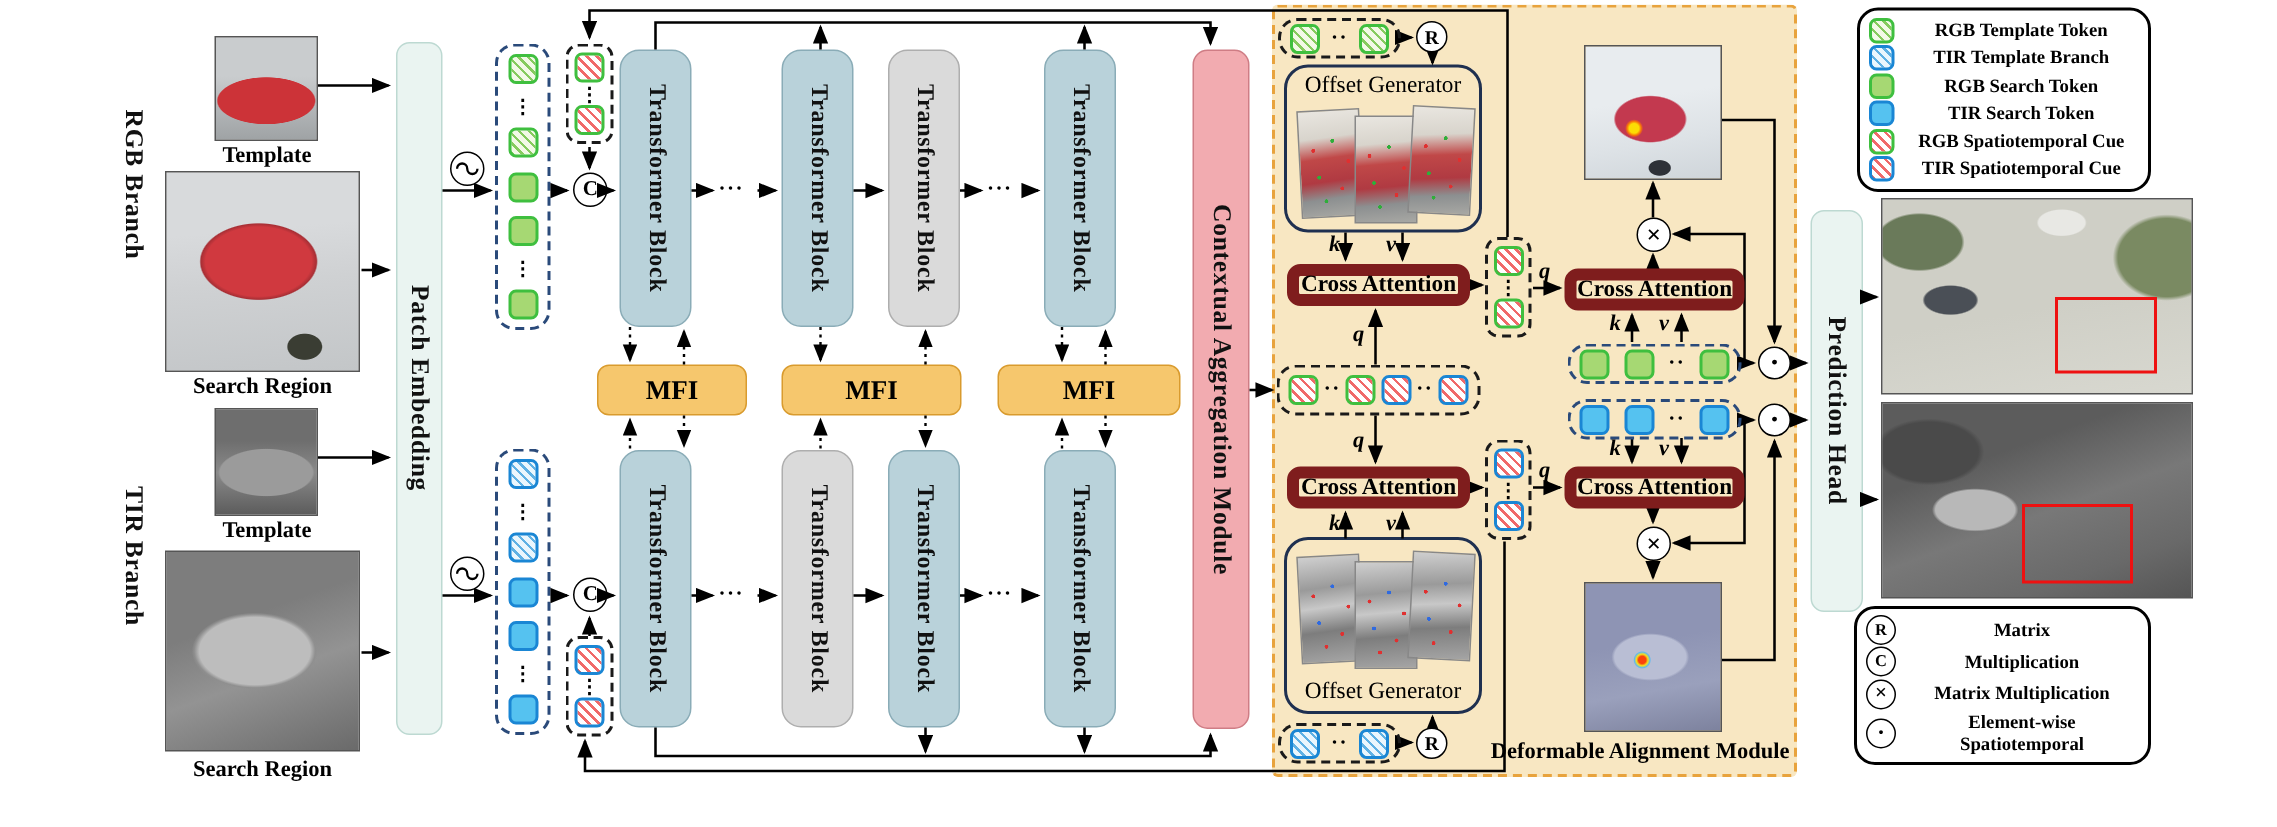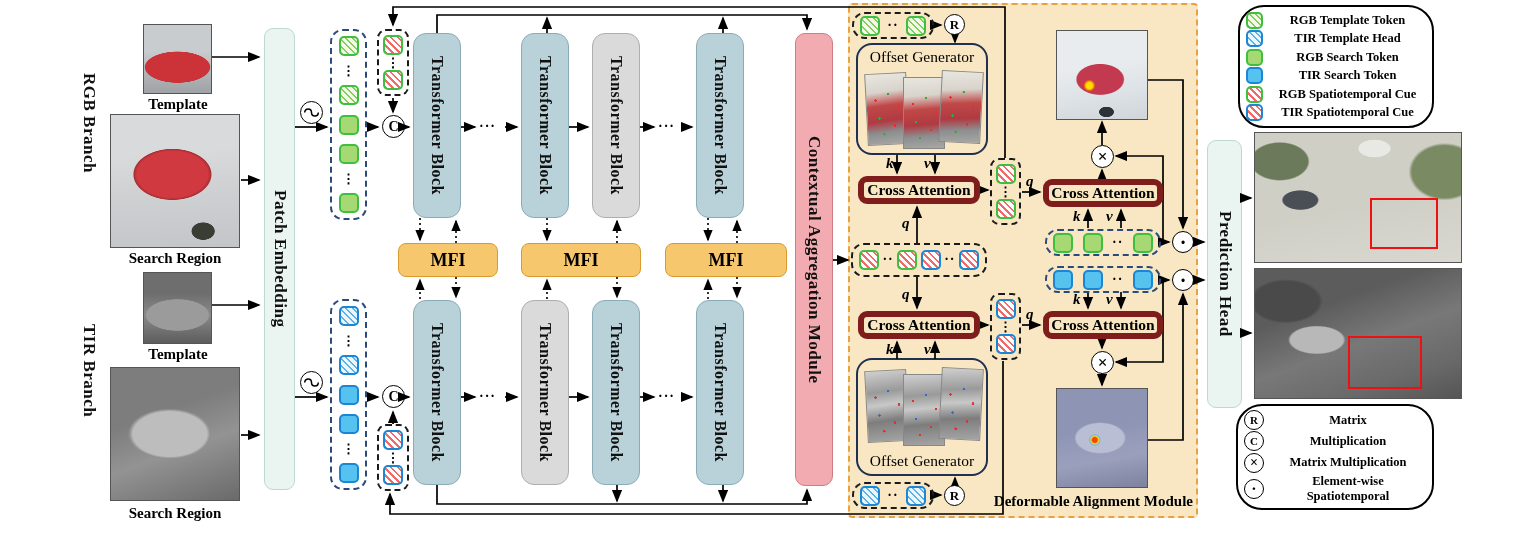--- a/index.html
+++ b/index.html
@@ -6,41 +6,41 @@
   #canvas{position:relative;width:1518px;height:551px;background:#fff;overflow:hidden;
           font-family:"Liberation Serif",serif;}
   .abs{position:absolute;box-sizing:border-box}
   .vtext{writing-mode:vertical-rl;font-weight:bold;color:#111;display:flex;align-items:center;justify-content:center;text-align:center;letter-spacing:.5px}
   .lightbar{background:var(--lightbar,#eaf4f1);border:1.5px solid var(--lightbar-border,#bdd9d2);border-radius:9px}
   .tblock{background:var(--block-blue,#b9d2da);border:1.5px solid #8aacb7;border-radius:13px}
   .tblock.gray{background:var(--block-gray,#dadada);border-color:#aeaeae}
   .mfi{background:var(--mfi-orange,#f6c76d);border:1.5px solid #d99b2e;border-radius:8px;display:flex;align-items:center;justify-content:center;font-weight:bold;font-size:18px}
   .cam{background:var(--cam-pink,#f2abb0);border:1.5px solid #cf7d85;border-radius:10px}
   .beige{background:var(--module-beige,#f8e7c2);border:2px dashed var(--module-orange,#e8a33d);border-radius:4px}
-  .cabox{border:6px solid #7f1d1d;border-radius:9px;display:flex;align-items:center;justify-content:center;font-weight:bold;font-size:15.5px;background:transparent}
+  .cabox{border:8px solid #7f1d1d;border-radius:9px;display:flex;align-items:center;justify-content:center;font-weight:bold;font-size:15.5px;background:transparent}
   .ogbox{border:2.5px solid #1f3050;border-radius:16px}
   .og-title{position:absolute;left:0;width:100%;text-align:center;font-weight:normal;font-size:15.5px}
   .circle{border:1.7px solid #000;border-radius:50%;background:#fff;display:flex;align-items:center;justify-content:center;font-weight:bold}
   .token{width:20px;height:20px;border-radius:5px;box-sizing:border-box;flex:0 0 auto}
   .tk-g  {background:var(--token-green,#a6d873);border:2px solid var(--token-green-border,#3fbf3f)}
   .tk-gh {background:#f2f9e6 repeating-linear-gradient(45deg,#86cb5e 0 1.6px,transparent 1.6px 4.6px);border:2px solid var(--token-green-border,#3fbf3f)}
   .tk-b  {background:var(--token-blue,#55c2f0);border:2px solid var(--token-blue-border,#1a86d4)}
   .tk-bh {background:#eaf6fd repeating-linear-gradient(45deg,#5fb1e4 0 1.6px,transparent 1.6px 4.6px);border:2px solid var(--token-blue-border,#1a86d4)}
   .tk-cg {background:#fff repeating-linear-gradient(45deg,var(--cue-red,#f06a6a) 0 1.8px,transparent 1.8px 4.8px);border:2px solid var(--token-green-border,#3fbf3f)}
   .tk-cb {background:#fff repeating-linear-gradient(45deg,var(--cue-red,#f06a6a) 0 1.8px,transparent 1.8px 4.8px);border:2px solid var(--token-blue-border,#1a86d4)}
   .tokcol{border:2px dashed #2a4a7a;border-radius:13px;display:flex;flex-direction:column;align-items:center;justify-content:space-between;padding:5px 0}
   .cuecol{border:2px dashed #1a1a1a;border-radius:9px;display:flex;flex-direction:column;align-items:center;justify-content:space-between;padding:4px 0}
   .tokrow{border:2px dashed #2a4a7a;border-radius:13px;display:flex;flex-direction:row;align-items:center;justify-content:space-between;padding:0 6px}
   .tokrow.dark{border-color:#1a1a1a}
   .vdots{font-weight:bold;font-size:13px;line-height:10px}
   .hdots{font-weight:bold;font-size:14px;letter-spacing:1px}
   .imgph{border:1px solid #555}
   .kqv{position:absolute;font-style:italic;font-weight:bold;font-size:15px;font-family:"Liberation Serif",serif}
   .caption{position:absolute;font-weight:bold;font-size:15px;text-align:center}
-  .legend{border:2.5px solid #000;border-radius:26px;background:#fff;display:flex;flex-direction:column;justify-content:space-evenly;padding:3px 6px}
+  .legend{border:2.5px solid #000;border-radius:14px;background:#fff;display:flex;flex-direction:column;justify-content:space-evenly;padding:3px 6px}
   .lrow{display:flex;align-items:center;gap:6px}
   .lrow .llabel{flex:1;text-align:center;font-weight:bold;font-size:12.5px}
   .og-card{position:absolute;width:40px;height:70px;border:1px solid #888}
   .og-card.rgbc{background-image:
       radial-gradient(circle 2px at 9px 26px, #e03030 60%,transparent 70%),
       radial-gradient(circle 2px at 22px 20px, #2fae3a 60%,transparent 70%),
       radial-gradient(circle 2px at 32px 34px, #e03030 60%,transparent 70%),
       radial-gradient(circle 2px at 12px 44px, #2fae3a 60%,transparent 70%),
       radial-gradient(circle 2px at 27px 52px, #e03030 60%,transparent 70%),
       radial-gradient(circle 2px at 16px 60px, #2fae3a 60%,transparent 70%),
@@ -376,21 +376,21 @@
     <div class="bbox" style="left:45%;top:52%;width:34%;height:38%"></div>
   </div>
 
   <div class="abs legend z4" style="left:1238px;top:5px;width:196px;height:123px">
     <div class="lrow">
       <span class="token tk-gh" style="width:17px;height:17px"></span>
       <span class="llabel">RGB Template Token</span>
     </div>
     <div class="lrow">
       <span class="token tk-bh" style="width:17px;height:17px"></span>
-      <span class="llabel">TIR Template Head</span>
+      <span class="llabel">TIR Template Branch</span>
     </div>
     <div class="lrow">
       <span class="token tk-g" style="width:17px;height:17px"></span>
       <span class="llabel">RGB Search Token</span>
     </div>
     <div class="lrow">
       <span class="token tk-b" style="width:17px;height:17px"></span>
       <span class="llabel">TIR Search Token</span>
     </div>
     <div class="lrow">

